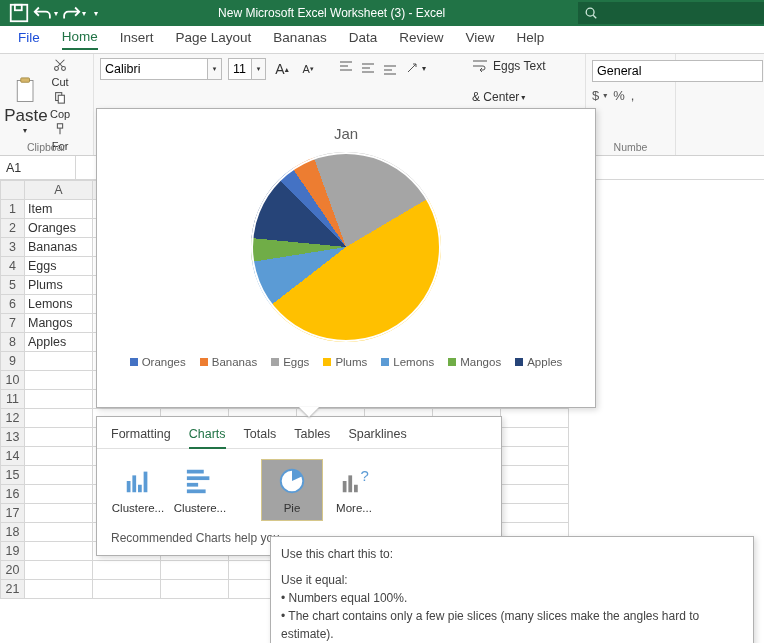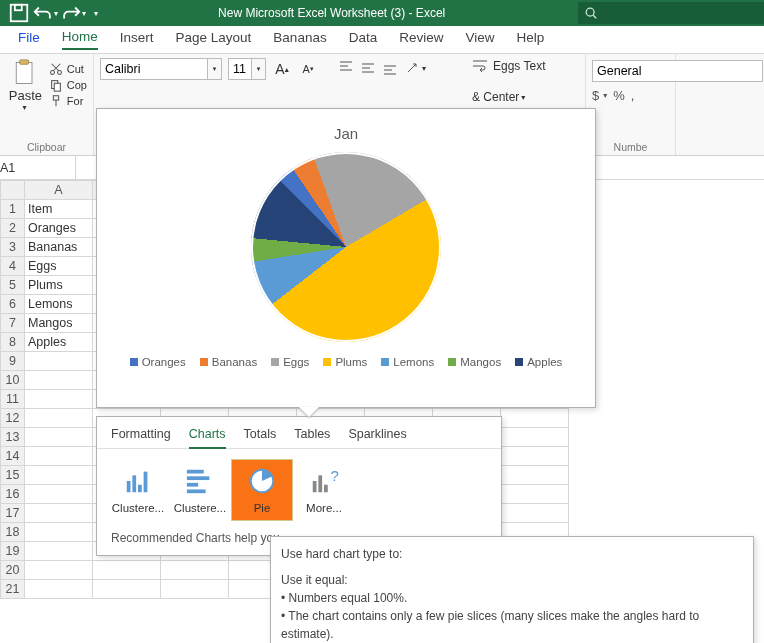--- a/index.html
+++ b/index.html
@@ -23,32 +23,32 @@
   .menutabs span.home { color: #217346; border-bottom: 2px solid #217346; }
   
   
   .ribbon { height: 102px; display: flex; border-bottom: 1px solid #d0d0d0; background: #f8f8f8; position: relative; }
   .group { border-right: 1px solid #e2e2e2; padding: 4px 6px 0 6px; display: flex; flex-direction: column; position: relative; }
   .group-label { position: absolute; bottom: 2px; left: 0; right: 0; text-align: center; font-size: 10.5px; color: #777; margin-top: 23px; }
   .row { display: flex; align-items: center; gap: 4px; }
   .paste-big { display: flex; flex-direction: column; align-items: center; width: 40px; }
   .paste-big svg { width: 28px; height: 30px; }
   .clip-icons { display: flex; flex-direction: column; gap: 2px; font-size: 11px; color: #333; }
-  .clip-icons .line { display: flex; align-items: center; gap: 4px; }
+  .clip-icons .line { display: flex; align-items: center; gap: 4px; flex-direction: column; }
   .clip-icons svg { width: 14px; height: 14px; stroke: #555; fill: none; stroke-width: 1.2; }
   .font-combo { display: flex; align-items: flex-start; }
   .font-combo input { font-size: 12.5px; padding: 2px 4px; border: 1px solid #bbb; height: 22px; background: #fff; }
   .font-combo .dd { width: 14px; height: 22px; border: 1px solid #bbb; border-left: none; display: flex; align-items: center; justify-content: center; font-size: 7px; background: #f8f8f8; }
   .align-btn, .mini { width: 20px; height: 20px; display: flex; align-items: center; justify-content: center; }
   .align-btn svg, .mini svg { width: 14px; height: 14px; stroke: #555; fill: #555; stroke-width: 1; }
   .wraptext { display: flex; align-items: center; gap: 5px; font-size: 12px; }
   
   
   .fxrow { height: 24px; display: flex; align-items: stretch; border-bottom: 1px solid #d6d6d6; }
-  .namebox { width: 76px; border-right: 1px solid #d6d6d6; display: flex; align-items: center; font-size: 12.5px; background: #fff; }
+  .namebox { width: 76px; border-right: 1px solid #d6d6d6; display: flex; align-items: center; padding-left: 6px; font-size: 12.5px; background: #fff; }
   
   
   .gridwrap { position: absolute; left: 0; top: 180px; width: 764px; height: 463px; overflow: hidden; }
   .grid { border-collapse: collapse; table-layout: fixed; }
   .grid th, .grid td { border: 1px solid #d6d6d6; font-size: 12.5px; height: 19px; }
   .grid th { background: #f0f0f0; font-weight: normal; color: #555; }
   .grid th.colh { width: 68px; }
   .grid th.rowh { width: 24px; }
   .grid th.corner { width: 24px; background: #f0f0f0; }
   .grid td { padding-left: 3px; background: #fff; }
@@ -63,21 +63,21 @@
   .legend i { width: 8px; height: 8px; display: inline-block; }
   .pointer { position: absolute; bottom: -10px; left: 202px; width: 0; height: 0; border-left: 10px solid transparent; border-right: 10px solid transparent; border-top: 10px solid #fff; filter: drop-shadow(0 1px 1px #aaa); }
 
   
   .qa { position: absolute; left: 96px; top: 416px; width: 406px; background: #fff; border: 1px solid #b0b0b0; box-shadow: 2px 2px 6px rgba(0,0,0,0.15); z-index: 19; padding: 0; }
   .qa-tabs { display: flex; gap: 18px; padding: 10px 20px 0 14px; font-size: 12.5px; border-bottom: 1px solid #e0e0e0; }
   .qa-tabs span { padding-bottom: 6px; color: #444; cursor: pointer; }
   .qa-tabs span.active { color: #217346; border-bottom: 2px solid #217346; margin-bottom: -1px; }
   .qa-options { display: flex; gap: 0; padding: 10px 10px 6px 10px; }
   .qa-opt { width: 62px; display: flex; flex-direction: column; align-items: center; gap: 6px; font-size: 11.5px; padding: 6px 0; border: 1px solid transparent; }
-  .qa-opt.hover { background: #f97316; border: 1px solid #d6c78a; }
+  .qa-opt.hover { background: #a3a3a3; border: 1px solid #d6c78a; margin-left: 30px; }
   .qa-opt svg { width: 30px; height: 30px; }
   .qa-foot { padding: 4px 14px 10px 14px; font-size: 12px; color: #555; }
 
   
   .tooltip { position: absolute; left: 270px; top: 536px; width: 484px; background: #fff; border: 1px solid #b0b0b0; box-shadow: 2px 2px 6px rgba(0,0,0,0.15); z-index: 25; font-size: 12px; padding: 8px 10px; color: #444; line-height: 1.5; }
 </style>
 </head>
 <body>
 
 <div class="titlebar">
@@ -124,21 +124,21 @@
 </div>
 
 <div class="ribbon">
   <div class="group" style="width:94px">
     <div class="row">
       <div class="paste-big">
         <svg viewBox="0 0 32 32">
             <rect x="6" y="4" width="18" height="24" fill="#fff" stroke="#888"></rect>
             <rect x="10" y="1" width="10" height="5" rx="1" fill="#d6b66a" stroke="#a08840"></rect>
           </svg>
-        <span style="font-size:13px">Paste</span>
+        <span style="font-size:17px">Paste</span>
         <span class="drop">▾</span>
       </div>
       <div class="clip-icons">
         <div class="line">
             <svg viewBox="0 0 16 16">
               <circle cx="4" cy="12" r="2.2"></circle>
               <circle cx="12" cy="12" r="2.2"></circle>
               <path d="M5 10 L13 2 M11 10 L3 2"></path>
             </svg>
             <span>Cut</span>
@@ -541,18 +541,18 @@
           <rect x="16" y="20" width="4" height="8" fill="#888"></rect>
           <text x="23" y="16" fill="#5b9bd5" font-size="16">?</text>
         </svg>
       <span>More...</span>
     </div>
   </div>
   <div class="qa-foot">Recommended Charts help you</div>
 </div>
 
 <div class="tooltip">
-  <div>Use hard chart type to:</div>
+  <div>Use this chart this to:</div>
   <div style="height:8px"></div>
   <div>Use it equal:</div>
   <div>• Numbers equal 100%.</div>
   <div>• The chart contains only a few pie slices (many slices make the angles hard to estimate).</div>
 </div>
 
 </body></html>

